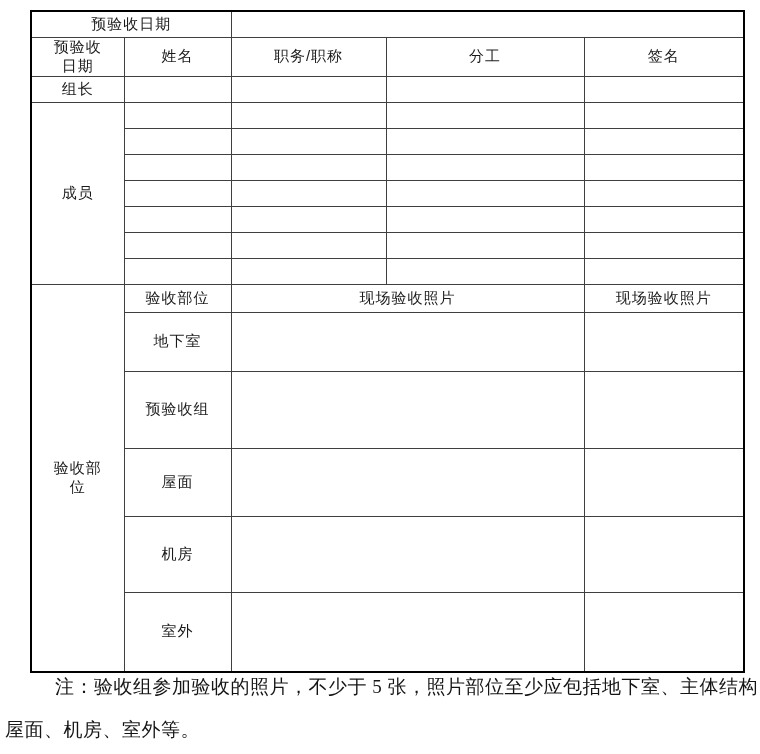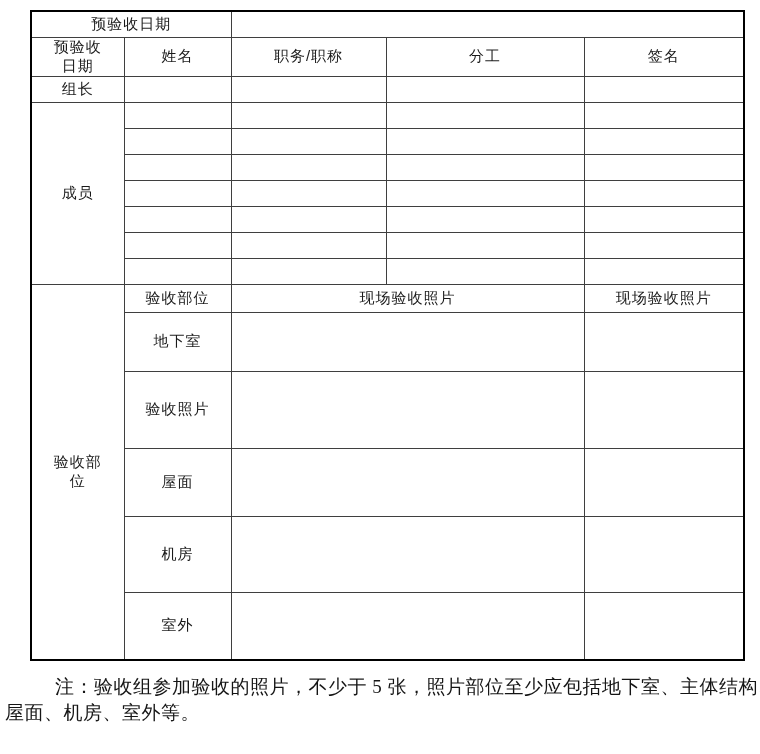--- a/index.html
+++ b/index.html
@@ -34,35 +34,35 @@
     overflow:hidden;
   }
   
   tr.h26{height:26px}
   tr.h27{height:27px}
   tr.h28{height:28px}
   tr.h59{height:59px}
   tr.h77{height:77px}
   tr.h68{height:68px}
   tr.h76{height:76px}
-  tr.h80{height:68px}
+  tr.h80{height:80px}
 
   .note{
     position:absolute;
     left:5px;top:674px;
     width:752px;
     font-family:"Liberation Serif",serif;
     font-size:19px;
     line-height:26px;
     letter-spacing:0.5px;
     color:#151515;
   }
   .note p{margin:0;white-space:nowrap;}
   .note .line1{text-indent:50px;}
-  .note .line2{}
+  .note .line2{margin-top:17px;}
 </style>
 </head>
 <body>
 
 <div class="page">
 
   <table class="form">
     <colgroup>
       <col style="width:93px">
       <col style="width:107px">
@@ -143,21 +143,21 @@
         <td colspan="2">现场验收照片</td>
         <td>现场验收照片</td>
       </tr>
 
       <tr class="h59">
         <td>地下室</td>
         <td colspan="2"></td>
         <td></td>
       </tr>
       <tr class="h77">
-        <td>验收照片</td>
+        <td>预验收组</td>
         <td colspan="2"></td>
         <td></td>
       </tr>
       <tr class="h68">
         <td>屋面</td>
         <td colspan="2"></td>
         <td></td>
       </tr>
       <tr class="h76">
         <td>机房</td>

